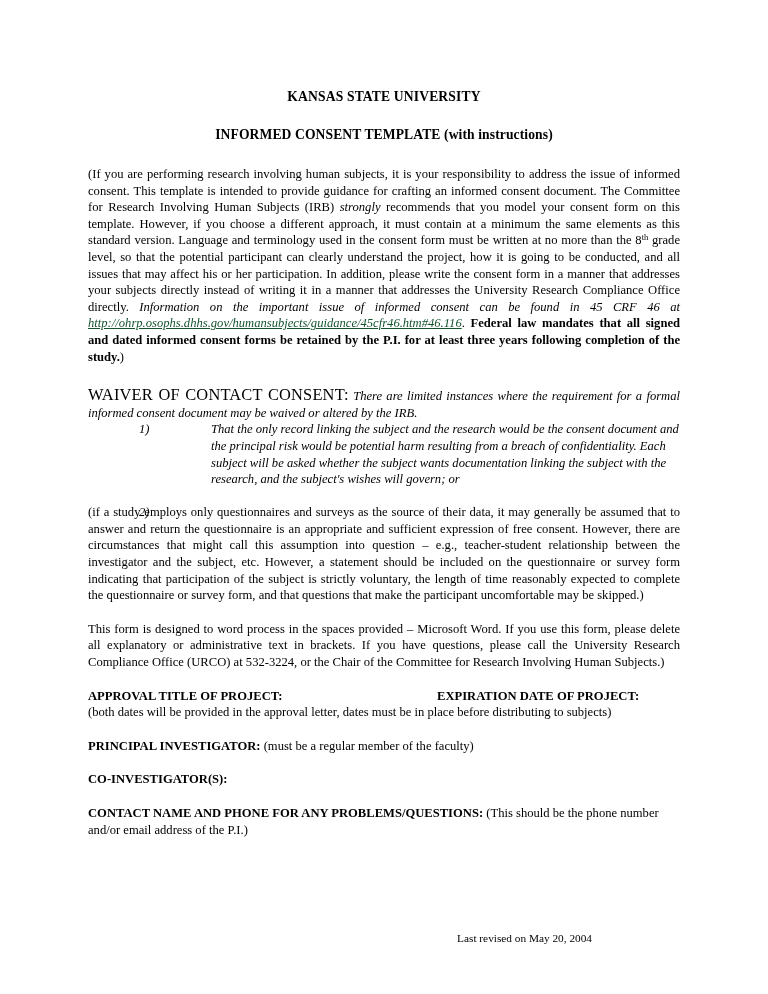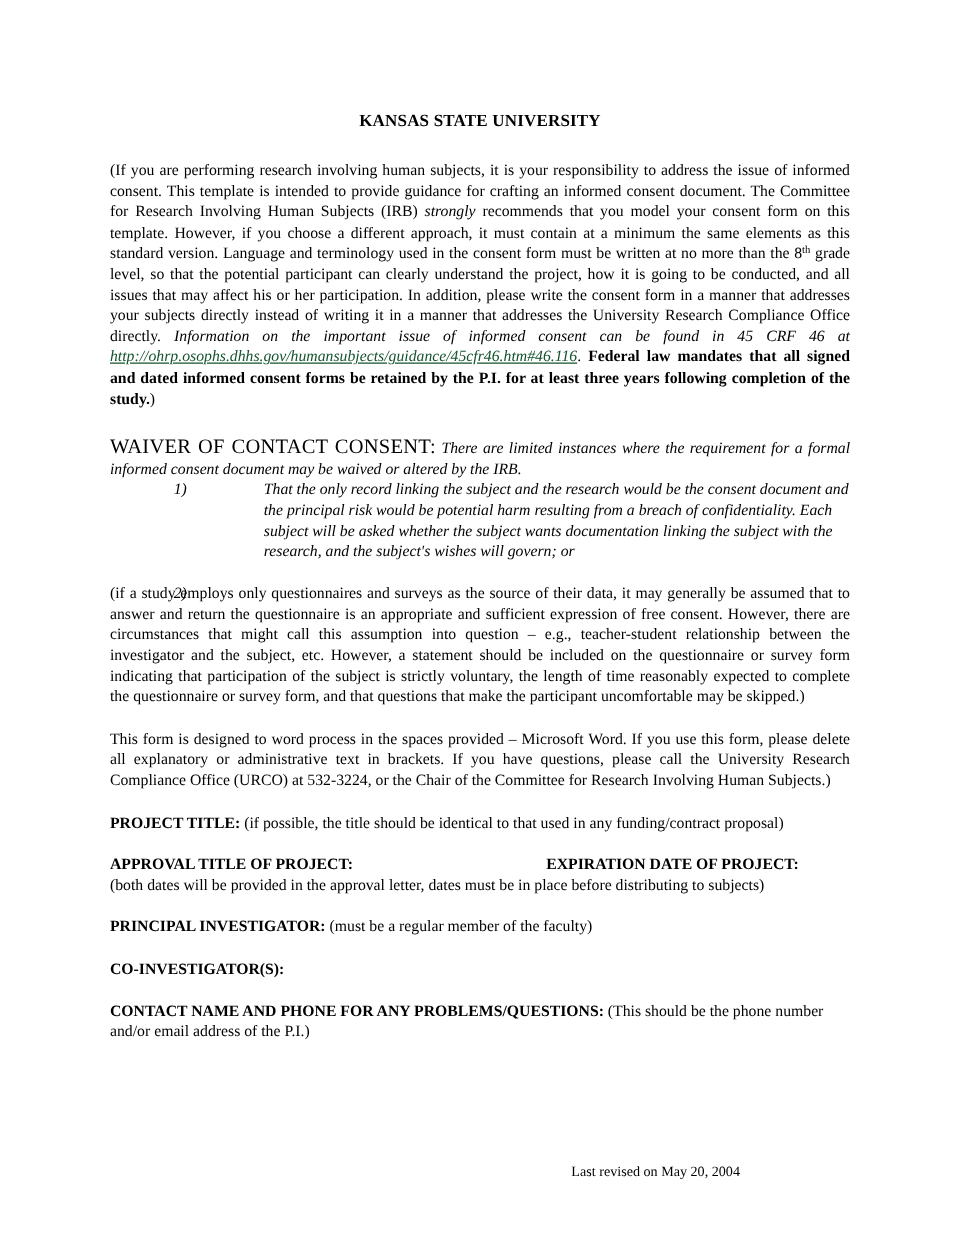--- a/index.html
+++ b/index.html
@@ -146,20 +146,21 @@
   }
 </style>
 </head>
 <body>
 
 <div class="page">
   <div class="content">
 
     <div class="title-block">
       <div class="title-main">KANSAS STATE UNIVERSITY</div>
+      <div class="title-sub">INFORMED CONSENT TEMPLATE (with instructions)</div>
     </div>
 
     <p class="para gap-1"><span>(If you are performing research involving human subjects, it is your responsibility to address the issue of informed consent.  This template is intended to provide guidance for crafting an informed consent document.  The Committee for Research Involving Human Subjects (IRB)</span> <i>strongly</i> <span>recommends that you model your consent form on this template.  However, if you choose a different approach, it must contain at a minimum the same elements as this standard version.  Language and terminology used in the consent form must be written at no more than the 8</span><sup>th</sup> <span>grade level, so that the potential participant can clearly understand the project, how it is going to be conducted, and all issues that may affect his or her participation. In addition, please write the consent form in a manner that addresses your subjects directly instead of writing it in a manner that addresses the University Research Compliance Office directly.</span>  <i>Information on the important issue of informed consent can be found   in 45 CRF 46 at</i> <a class="doclink" href="#">http://ohrp.osophs.dhhs.gov/humansubjects/guidance/45cfr46.htm#46.116</a><span>.</span>  <b>Federal law mandates that all signed and dated informed consent forms be retained by the P.I. for at least three years following completion of the study.</b><span>)</span></p>
 
     <p class="waiver-para gap-4"><span class="waiver-head">WAIVER OF CONTACT CONSENT:</span> <span class="waiver-body">There are limited instances where the requirement for a formal informed consent document may be waived or altered by the IRB.</span></p>
 
 
     <div class="list gap-5">
       <div class="list-item">
         <span class="marker">1)</span>
@@ -167,21 +168,20 @@
       </div>
       <div class="list-item gap-2">
         <span class="marker">2)</span>
       </div>
     </div>
 
     <p class="para gap-3"> (if a study employs only questionnaires and surveys as the source of their data, it may generally be assumed that to answer and return the questionnaire is an appropriate and sufficient expression of free consent.   However, there are circumstances that might call this assumption into question – e.g., teacher-student relationship between the investigator and the subject, etc.  However, a statement should be included on the questionnaire or survey form indicating that participation of the subject is strictly voluntary, the length of time reasonably expected to complete the questionnaire or survey form, and that questions that make the participant uncomfortable may be skipped.)</p>
 
     <p class="para gap-5">This form is designed to word process in the spaces provided – Microsoft Word.  If you use this form, please delete all explanatory or administrative text in brackets.   If you have questions, please call the University Research Compliance Office (URCO) at 532-3224, or the Chair of the Committee for Research Involving Human Subjects.)</p>
 
-    <p class="field-line gap-5"><span class="field-label">PROJECT TITLE:</span><span class="field-note">  (if possible, the title should be identical to that used in any funding/contract proposal)</span></p>
 
     <div class="two-col gap-5">
       <span class="field-label">APPROVAL TITLE OF PROJECT:</span>
       <span class="right-label">EXPIRATION DATE OF PROJECT:</span>
     </div>
     <p class="field-line">(both dates will be provided in the approval letter, dates must be in place before distributing to subjects)</p>
 
     <p class="field-line gap-5"><span class="field-label">PRINCIPAL INVESTIGATOR:</span><span class="field-note">  (must be a regular member of the faculty)</span></p>
 
     <p class="field-line gap-5"><span class="field-label">CO-INVESTIGATOR(S):</span></p>

